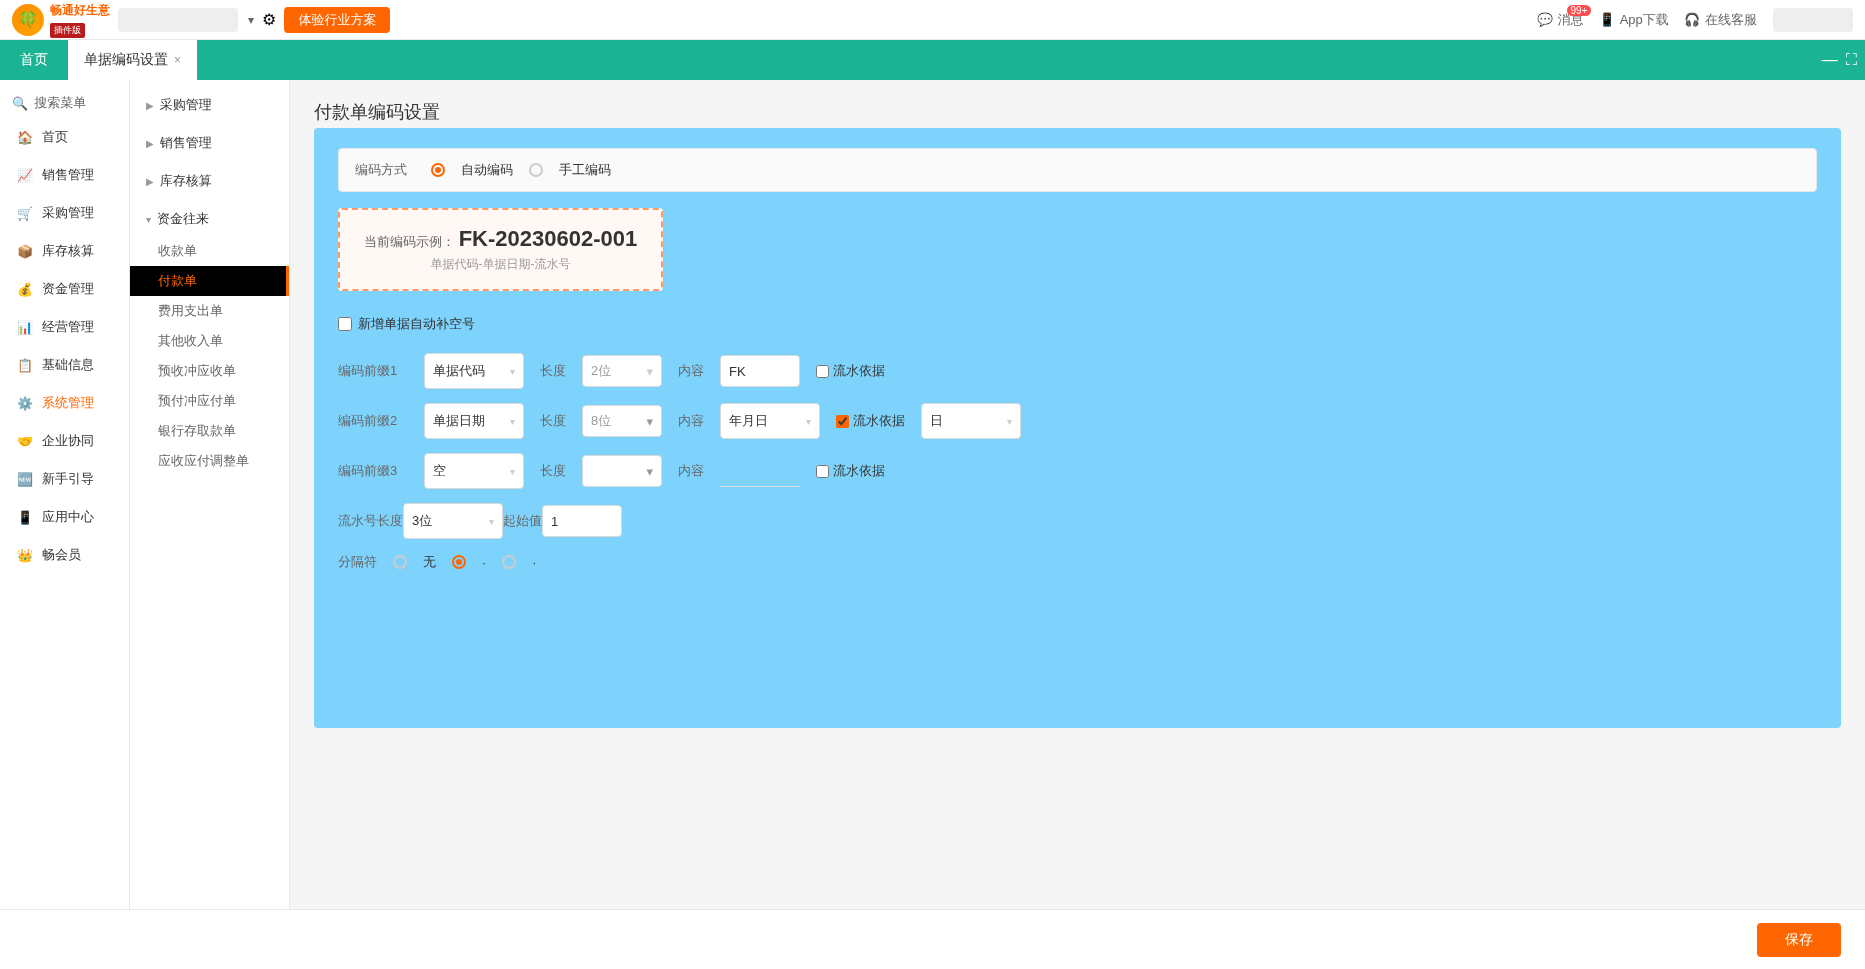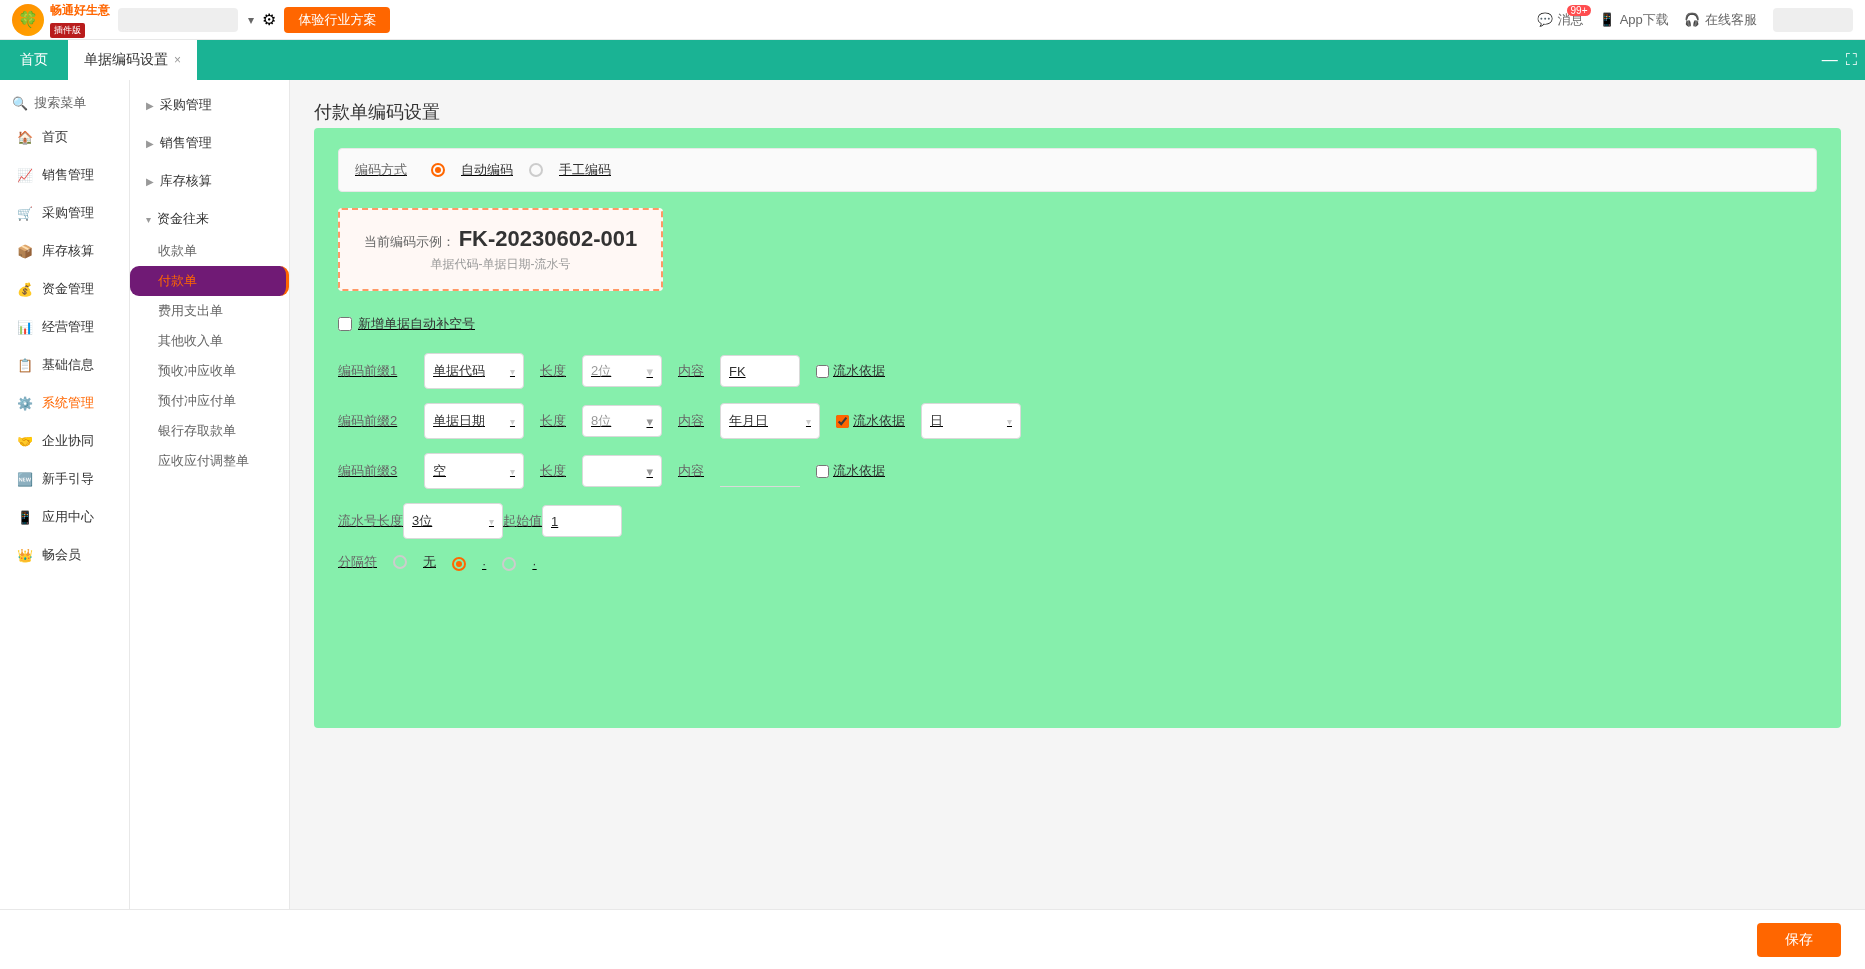--- a/index.html
+++ b/index.html
@@ -110,43 +110,42 @@
       color: #333;
       cursor: pointer;
     }
     .left-nav-header .arrow { font-size: 10px; color: #999; }
     .left-nav-sub {
       padding: 6px 16px 6px 28px;
       font-size: 13px;
       color: #666;
       cursor: pointer;
     }
-    .left-nav-sub.active { background: #701a75; color: #ff6600; border-right: 3px solid #ff6600; border-radius: 9px; }
+    .left-nav-sub.active { background: #000000; color: #ff6600; border-right: 3px solid #ff6600; }
 
     
     .content {
       flex: 1;
       padding: 20px 24px;
       overflow-y: auto;
       background: #f5f5f5;
     }
     .page-title {
       font-size: 18px;
       color: #333;
       font-weight: 500;
       margin-bottom: 4px;
     }
 
     
     .settings-card {
-      background: #86efac;
+      background: #7dd3fc;
       border-radius: 4px;
       padding: 20px 24px;
       min-height: 600px;
-      text-decoration: underline;
     }
 
     
     .encoding-method {
       display: flex;
       align-items: center;
       gap: 24px;
       padding: 12px 16px;
       border: 1px solid #e8e8e8;
       border-radius: 4px;
@@ -251,21 +250,21 @@
       border-radius: 4px;
       padding: 0 8px;
       font-size: 13px;
       color: #333;
       width: 80px;
     }
 
     
     .separator-row {
       display: flex;
-      align-items: flex-end;
+      align-items: center;
       gap: 16px;
       margin-top: 8px;
     }
     .separator-label { font-size: 13px; color: #666; }
 
     
     .bottom-bar {
       height: 60px;
       background: white;
       border-top: 1px solid #e8e8e8;

